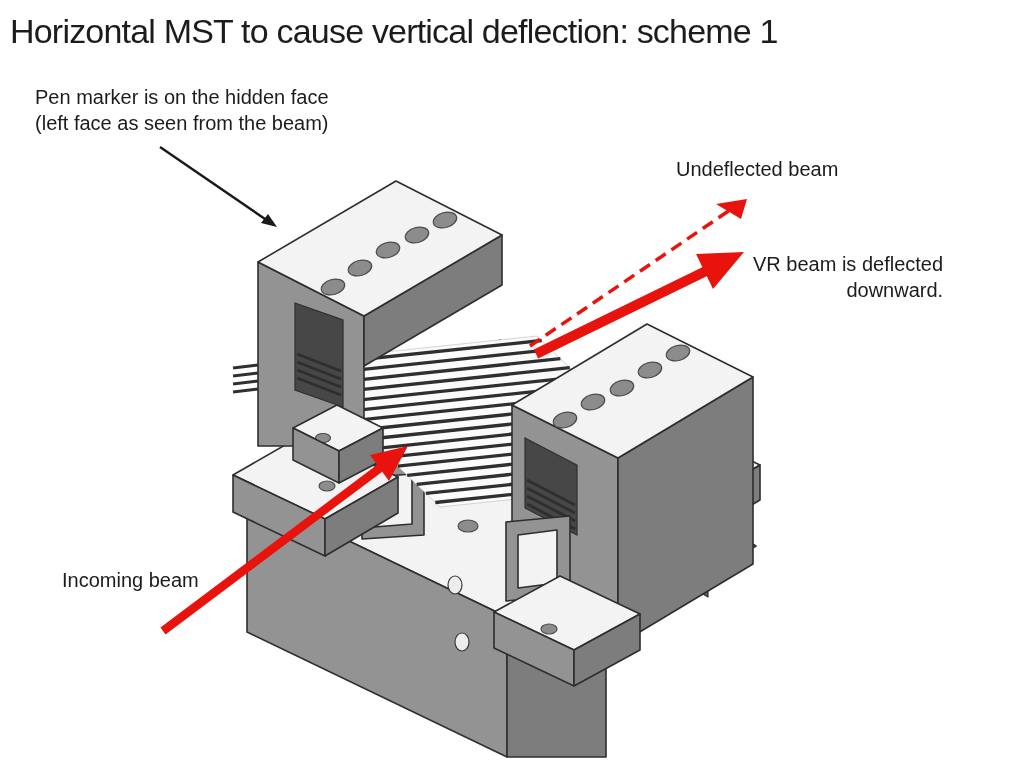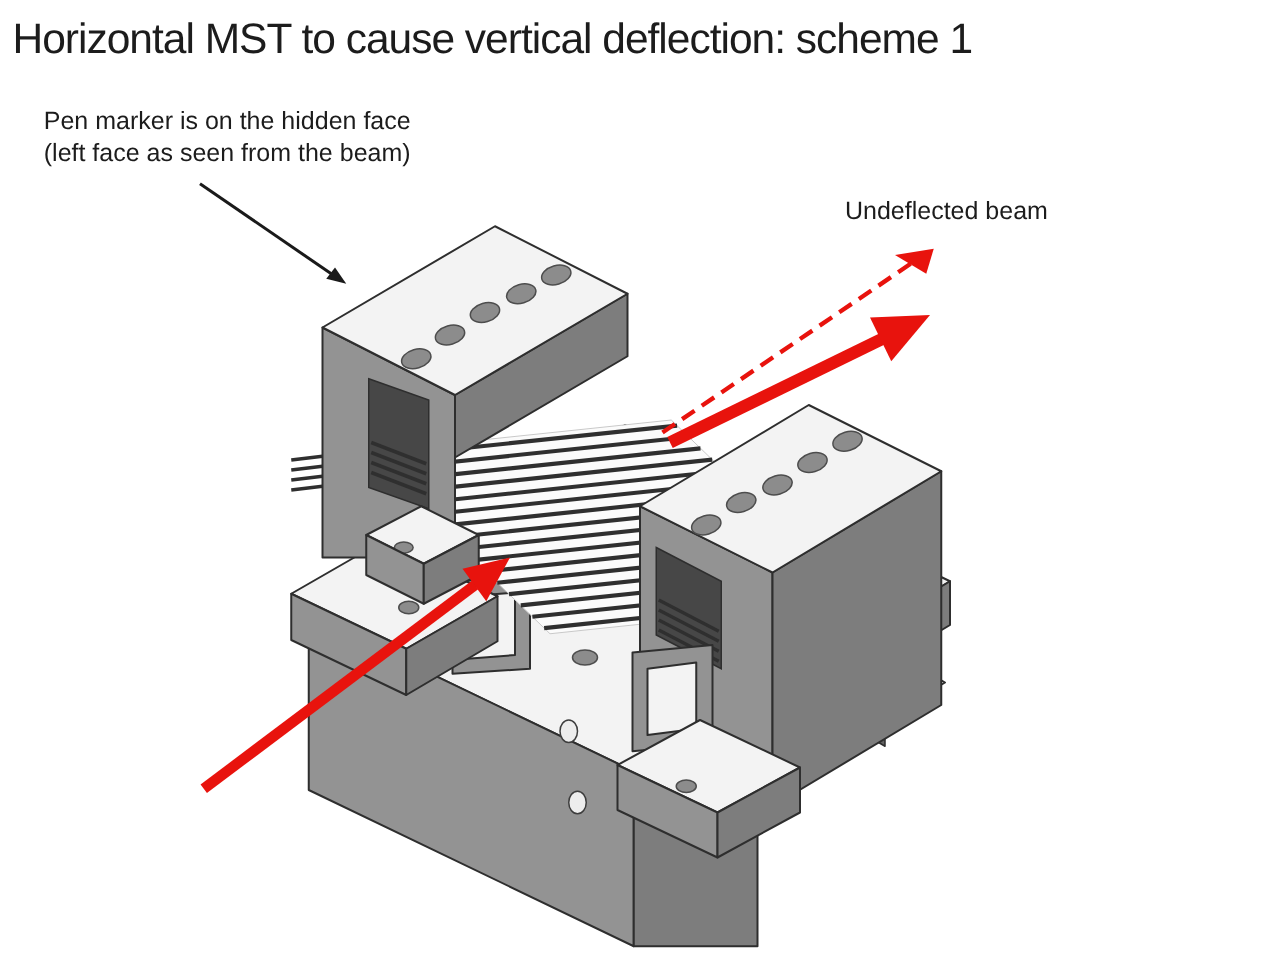--- a/index.html
+++ b/index.html
@@ -10,21 +10,21 @@
     position:relative;
   }
   .slide{position:absolute;inset:0;width:1024px;height:632px;}
   .slide-title{
     position:absolute;left:10px;top:12px;width:1005px;
     font-size:34px;letter-spacing:-0.8px;white-space:nowrap;
     color:var(--c-text,#1c1c1c);
   }
   .label{
     position:absolute;color:var(--c-text,#1c1c1c);
-    font-size:20px;line-height:1.32;white-space:pre-line;
+    font-size:20px;line-height:1.32;white-space:pre-line;text-align:right;
   }
   .label-pen{left:35px;top:84px;}
   .label-undeflected{left:676px;top:156px;}
   .label-vr{left:753px;top:251px;}
   .label-incoming{left:62px;top:567px;}
   svg{position:absolute;left:0;top:0;}
   
   .f-top  {fill:var(--c-face_top,#f3f3f3);stroke:var(--c-outline,#2e2e2e);stroke-width:1.6;stroke-linejoin:round;}
   .f-left {fill:var(--c-face_left,#939393);stroke:var(--c-outline,#2e2e2e);stroke-width:1.6;stroke-linejoin:round;}
   .f-right{fill:var(--c-face_right,#7d7d7d);stroke:var(--c-outline,#2e2e2e);stroke-width:1.6;stroke-linejoin:round;}
@@ -161,13 +161,16 @@
       <g>
         <line class="arrow-red" stroke-width="3.5" stroke-dasharray="12 7" x1="530" y1="346" x2="730" y2="210"></line>
         <polygon class="arrowhead-red" points="747,199 741,219 716,204"></polygon>
       </g>
     </g>
   </svg>
 
   <div class="label label-pen">Pen marker is on the hidden face
 (left face as seen from the beam)</div>
   <div class="label label-undeflected">Undeflected beam</div>
+  <div class="label label-vr">VR beam is deflected
+downward.</div>
+  <div class="label label-incoming">Incoming beam</div>
 </div>
 
 </body></html>

